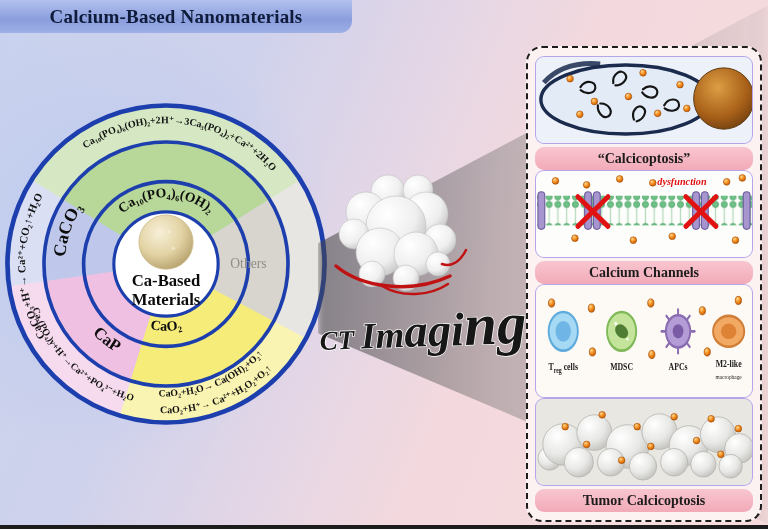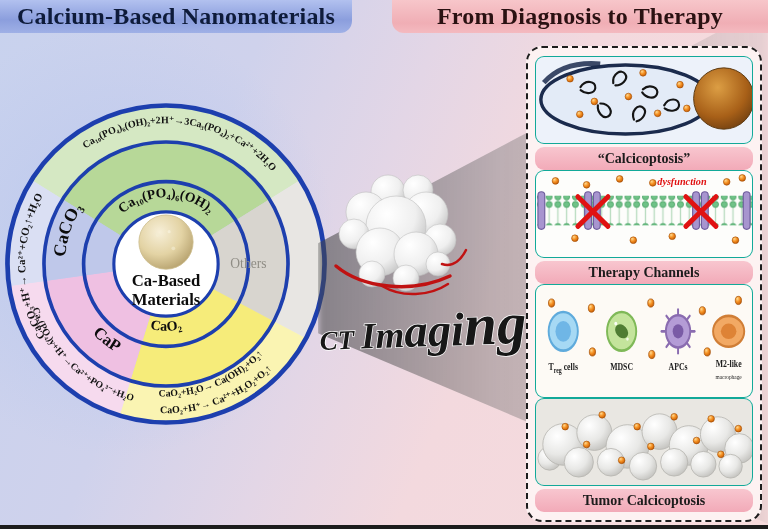--- a/index.html
+++ b/index.html
@@ -5,37 +5,37 @@
   * { box-sizing: border-box; }
   body { margin:0; background:#ffffff; }
   .stage {
     position:relative; width:768px; height:529px; overflow:hidden;
     font-family:"Liberation Serif","DejaVu Serif",serif;
     background:
       radial-gradient(circle 300px at 120px 240px, rgba(185,199,238,.85), rgba(185,199,238,0) 72%),
       linear-gradient(112deg,#c8d2ee 0%,#cfd2ec 28%,#e3d6e6 46%,#f3d9de 62%,#f7dbdc 100%);
   }
   .hdr { position:absolute; top:0; height:33px; display:flex; align-items:center; justify-content:center;
-         font-weight:700; font-size:24px; letter-spacing:.2px; }
+         font-weight:700; font-size:19px; letter-spacing:.2px; }
   .hdr-left { left:0; width:352px; color:#0e1b3a; border-radius:0 0 12px 0;
     background:linear-gradient(180deg,#b2c1ef 0%,#8b9edd 60%,#9fb0e6 100%); }
   .hdr-right { left:392px; width:376px; color:#2a1112; border-radius:0 0 0 12px;
     background:linear-gradient(180deg,#f7c6ca 0%,#f0aeb5 70%,#f4bac0 100%); }
   .wheel { position:absolute; left:-4px; top:94px; width:340px; height:340px; }
   .beam { position:absolute; left:318px; top:0; width:450px; height:529px;
     background:linear-gradient(to right, rgba(70,70,70,.58) 0%, rgba(105,105,105,.38) 40%, rgba(150,150,150,.14) 100%);
     clip-path:polygon(0 46%, 100% 1%, 100% 99%, 0 63%);
     filter:blur(3px); }
   .cloud { position:absolute; left:322px; top:168px; width:150px; height:140px; }
   .ct { position:absolute; left:314px; top:258px; width:248px; height:155px; }
   .panel { position:absolute; left:526px; top:46px; width:236px; height:476px;
     border:2.5px dashed #1c1c1c; border-radius:16px; background:#fdf2f2;
     padding:8px 7px; display:flex; flex-direction:column; }
   .prow { flex:1; display:flex; flex-direction:column; min-height:0; }
-  .art { flex:1; border-radius:9px; overflow:hidden; background:#14b8a6; border:1px solid rgba(0,0,0,.08);text-align:right; }
+  .art { flex:1; border-radius:9px; overflow:hidden; background:#c4b5fd; border:1px solid rgba(0,0,0,.08);text-align:right; }
   .art svg { display:block; width:100%; height:100%; }
   .plabel { height:23px; margin-top:3px; border-radius:9px;
     background:linear-gradient(180deg,#f8c6cf,#f2aab8);
     display:flex; align-items:center; justify-content:center;
     font-weight:700; font-size:14px; color:#1c1c1c; }
   .bottom-bar { position:absolute; left:0; bottom:0; width:768px; height:4px; background:#1c1c1c; }
   svg text { font-family:"Liberation Serif","DejaVu Serif",serif; }
 </style>
 </head>
 <body>
@@ -227,21 +227,21 @@
               <circle cx="196" cy="11" r="3.4"></circle>
               <circle cx="212" cy="7" r="3.4"></circle>
             <circle cx="40" cy="68" r="3.4"></circle>
               <circle cx="100" cy="70" r="3.4"></circle>
               <circle cx="140" cy="66" r="3.4"></circle>
               <circle cx="205" cy="70" r="3.4"></circle>
           </g>
         </svg>
       </div>
       <div class="plabel">
-        <span>Therapy Channels</span>
+        <span>Calcium Channels</span>
       </div>
     </div>
 
     <div class="prow">
       <div class="art">
         <svg viewBox="0 0 222 87" preserveAspectRatio="none">
           <rect x="0" y="0" width="222" height="87" fill="#fdfaf5"></rect>
           <g>
             <circle cx="28" cy="36" r="15" fill="#a6d9f4" stroke="#5fabdc" stroke-width="2"></circle>
             <circle cx="28" cy="36" r="8" fill="#6fb6e6"></circle>
@@ -328,18 +328,15 @@
       </div>
       <div class="plabel">
         <span>Tumor Calcicoptosis</span>
       </div>
     </div>
   </div>
 
   <div class="hdr hdr-left">
     <span>Calcium-Based Nanomaterials</span>
   </div>
-  <div class="hdr hdr-right">
-    <span>From Diagnosis to Therapy</span>
-  </div>
 
   <div class="bottom-bar"></div>
 </div>
 
 </body></html>

